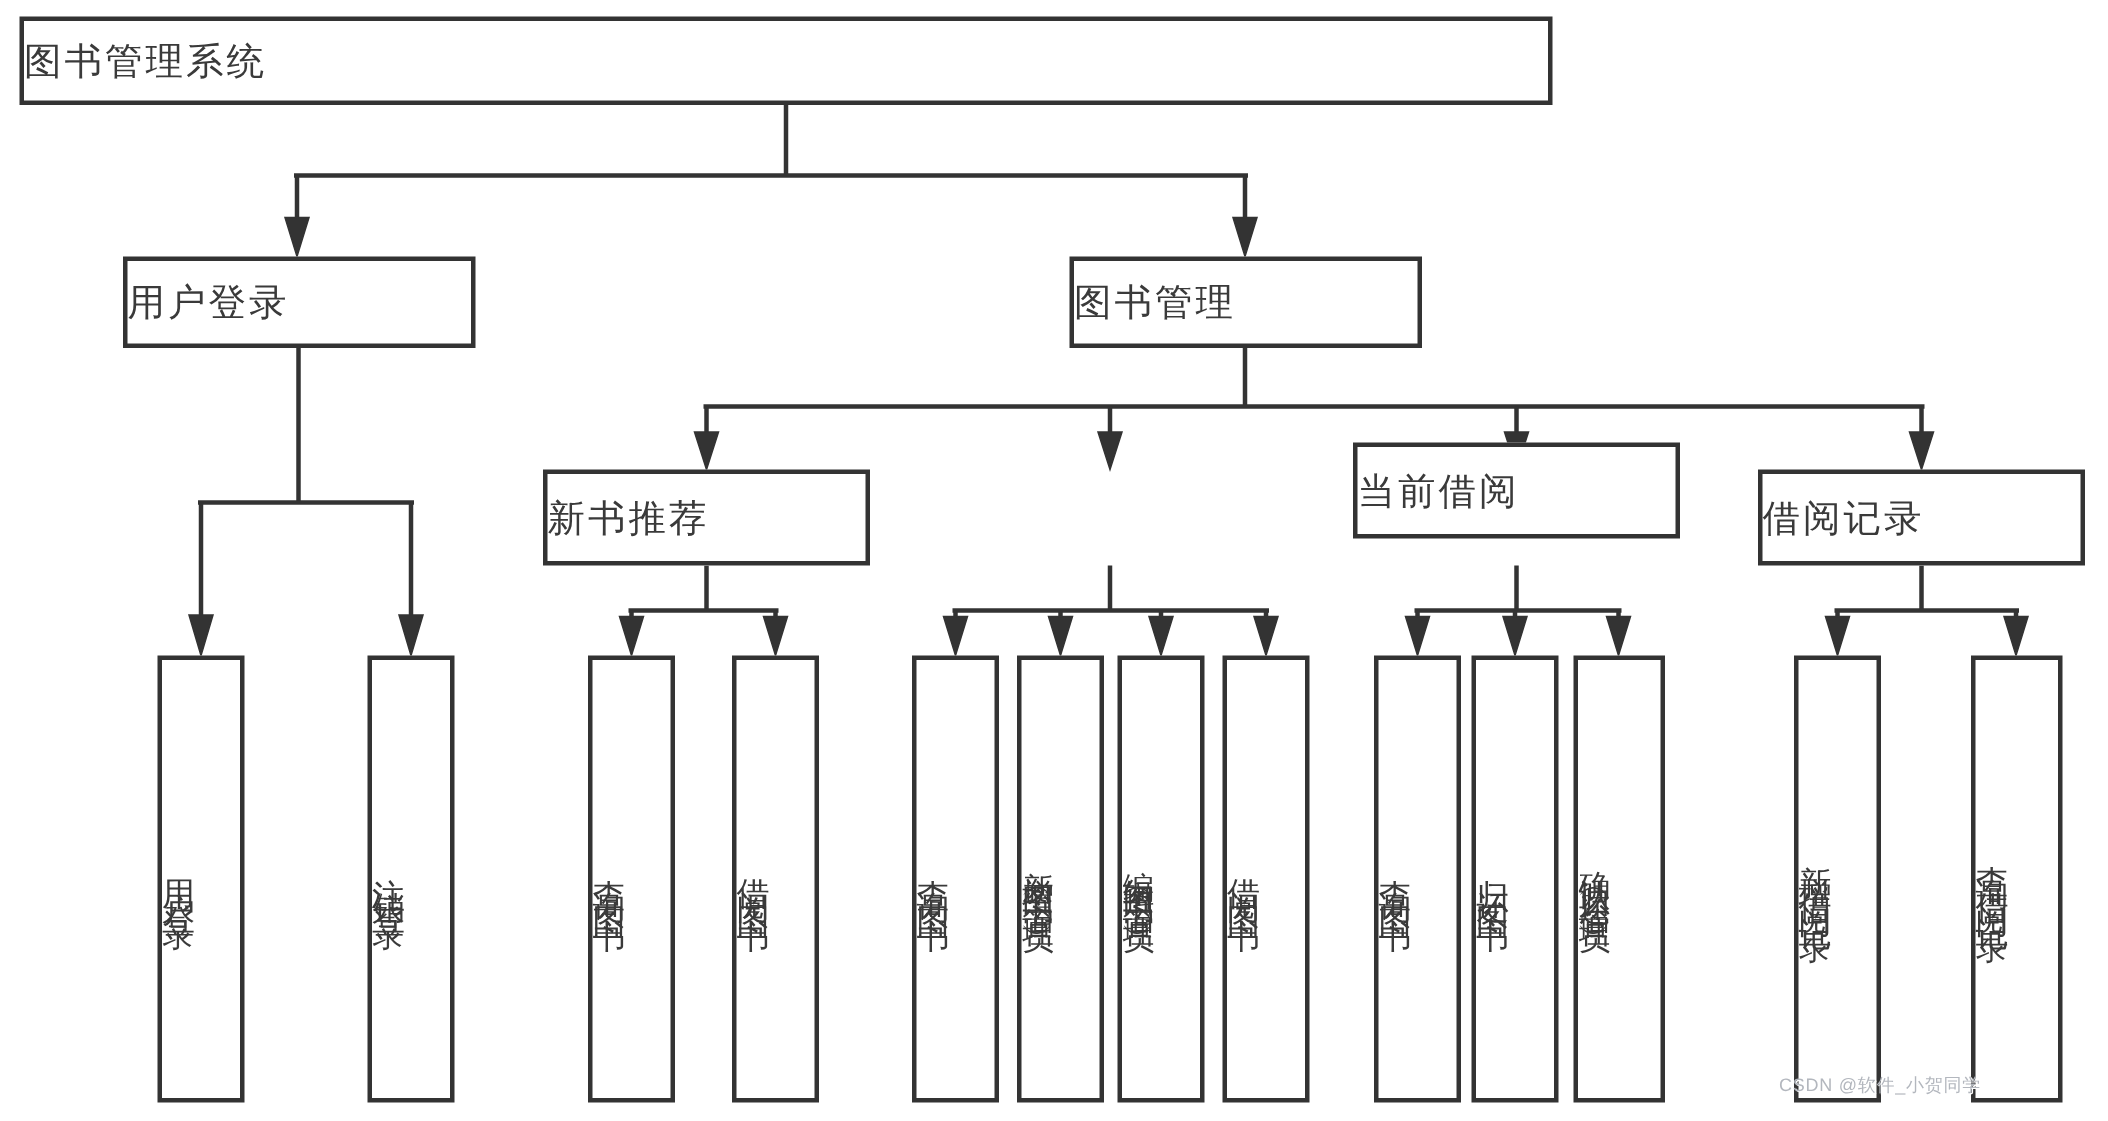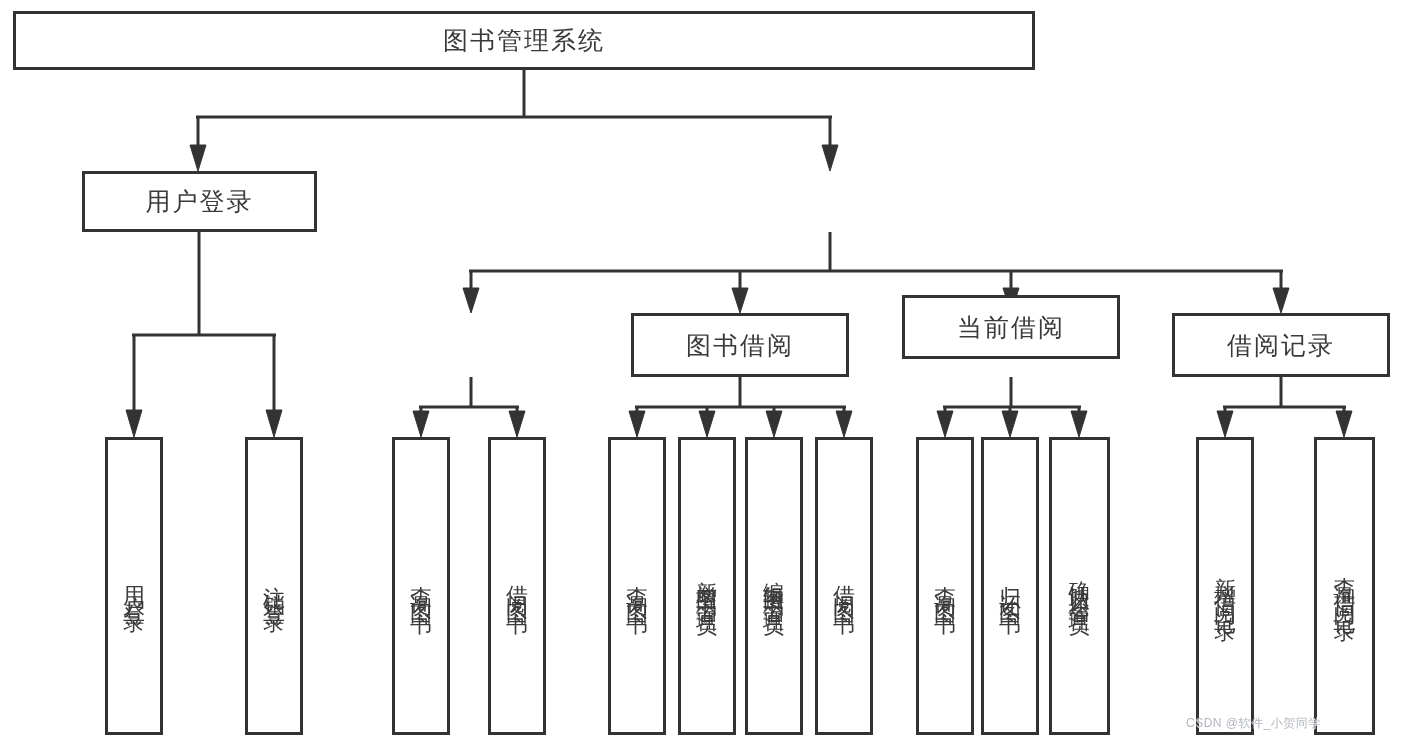--- a/index.html
+++ b/index.html
@@ -12,21 +12,21 @@
   }
   #connector-layer{
     position:absolute;left:0;top:0;width:1405px;height:747px;
     z-index:0;
   }
   .box{
     position:absolute;
     box-sizing:border-box;
     border:3px solid #333333;
     background:#ffffff;
-    display:flex;align-items:center;justify-content:center;
+    display:flex;align-items:center;
     color:#3a3a3a;
     z-index:1;
   }
   .h-label{
     font-size:25px;
     letter-spacing:2px;
     white-space:nowrap;
   }
   .v-label{
     writing-mode:vertical-rl;
@@ -150,23 +150,26 @@
     </g>
   </svg>
 
   <div class="box" id="node-root">
     <span class="h-label">图书管理系统</span>
   </div>
 
   <div class="box" id="node-user-login">
     <span class="h-label">用户登录</span>
   </div>
-
-  <div class="box" id="node-book-borrowing">
-    <span class="h-label">图书借阅</span>
+  <div class="box" id="node-book-management">
+    <span class="h-label">图书管理</span>
+  </div>
+
+  <div class="box" id="node-new-book-recommendation">
+    <span class="h-label">新书推荐</span>
   </div>
   <div class="box" id="node-current-borrowing">
     <span class="h-label">当前借阅</span>
   </div>
   <div class="box" id="node-borrowing-records">
     <span class="h-label">借阅记录</span>
   </div>
 
   <div class="box leaf" id="leaf-user-login">
     <span class="v-label">用户登录</span>

